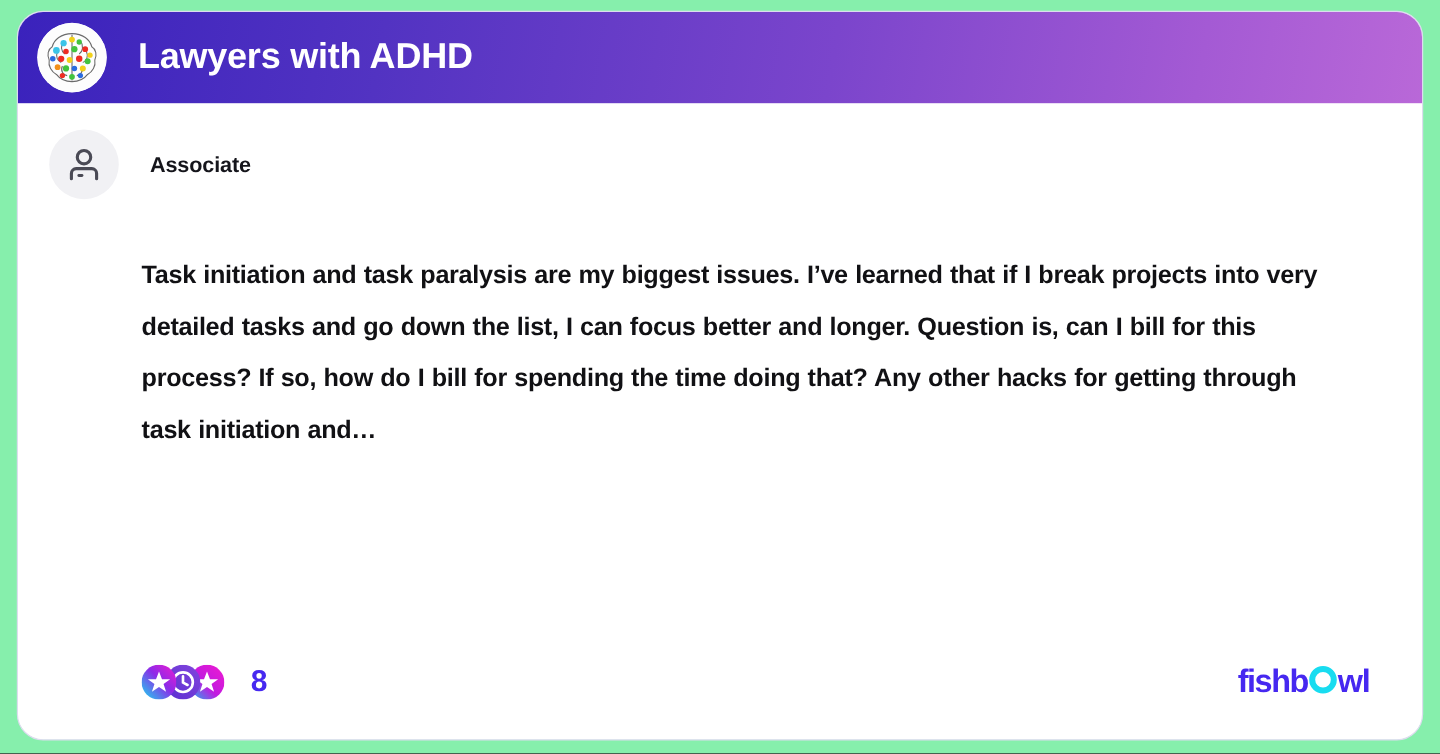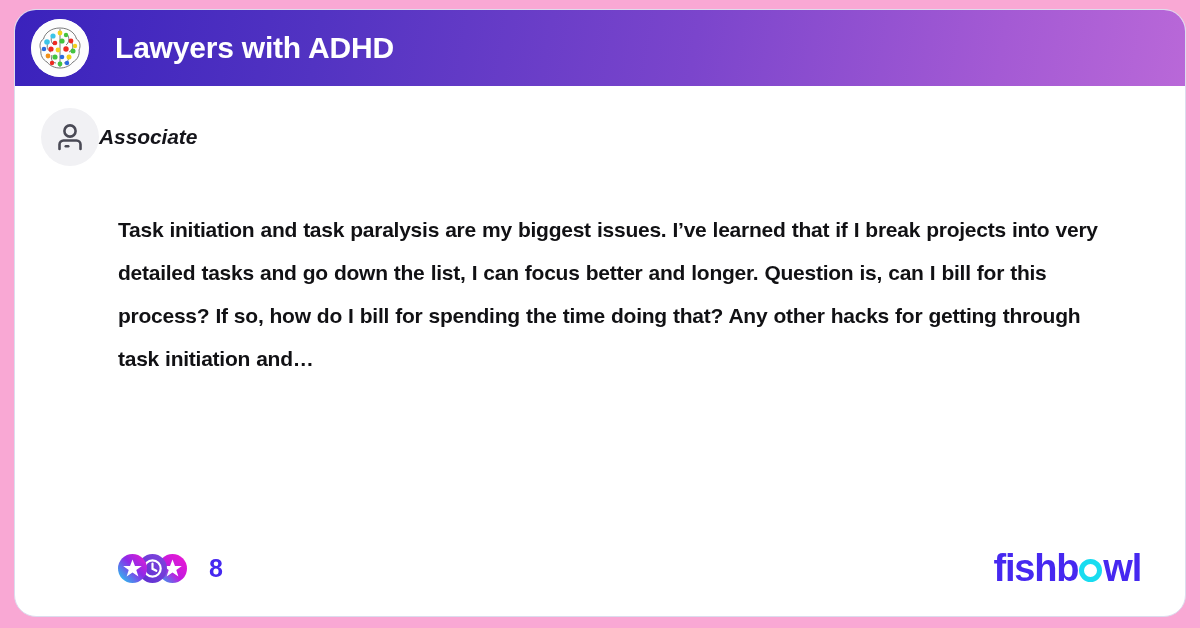--- a/index.html
+++ b/index.html
@@ -13,21 +13,21 @@
     height: 628px;
     overflow: hidden;
     font-family: "Liberation Sans", sans-serif;
     -webkit-font-smoothing: antialiased;
   }
 
   .stage {
     position: relative;
     width: 1200px;
     height: 628px;
-    background: #f9a8d4;
+    background: #86efac;
     box-sizing: border-box;
     padding: 9px 14px 12px 14px;
   }
 
   .card {
     position: relative;
     width: 1172px;
     height: 608px;
     background: #ffffff;
     border: 1px solid #dcdcee;
@@ -89,25 +89,25 @@
     border-radius: 50%;
     background: #f1f1f4;
     flex: 0 0 58px;
     display: flex;
     align-items: center;
     justify-content: center;
   }
   .author-avatar svg { display: block; }
 
   .author-name {
-    font-size: 21px;
+    margin-left: 26px;
+    font-size: 18px;
     font-weight: bold;
     color: #15151b;
     letter-spacing: -0.1px;
-    font-style: italic;
   }
 
   .post-text {
     margin: 42px 60px 0 103px;
     font-size: 21px;
     line-height: 43px;
     font-weight: bold;
     color: #111114;
     letter-spacing: -0.25px;
     word-spacing: 0.5px;
@@ -150,21 +150,21 @@
 
   .reaction-count {
     margin-left: 22px;
     font-size: 25px;
     font-weight: bold;
     color: #4628f0;
     letter-spacing: 0px;
   }
 
   .brand-logo {
-    font-size: 38px;
+    font-size: 27px;
     font-weight: bold;
     color: #4628f0;
     letter-spacing: -1.2px;
     display: flex;
     align-items: baseline;
     line-height: 1;
   }
   .brand-logo .o-ring {
     display: inline-block;
     width: 23px;

